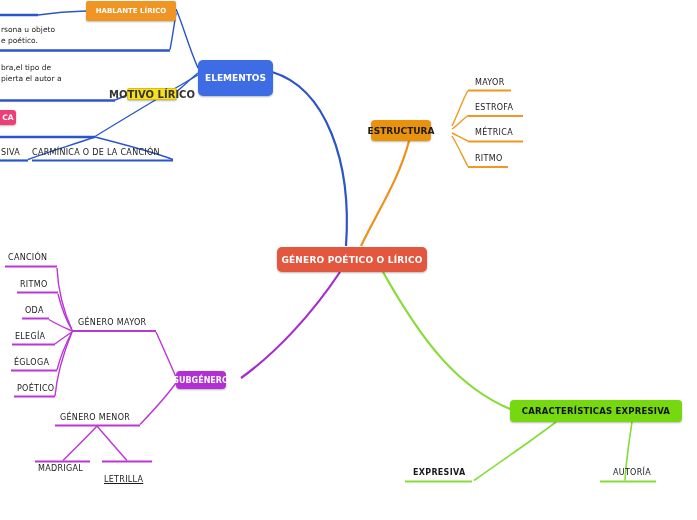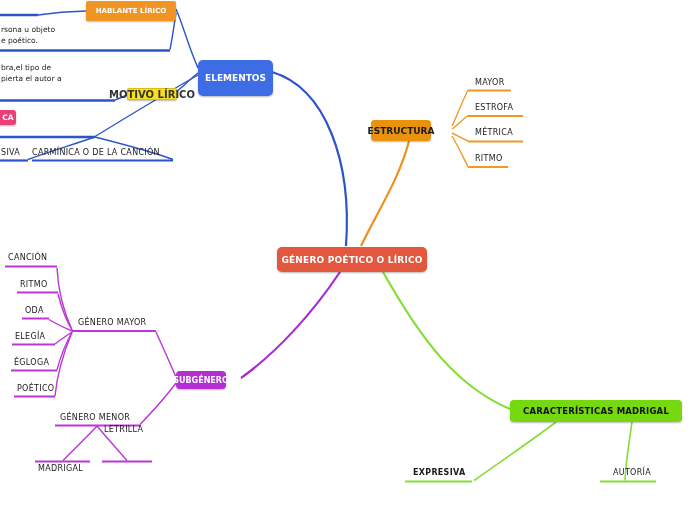--- a/index.html
+++ b/index.html
@@ -133,20 +133,20 @@
   <div class="mm-label" style="left:78px;top:318px;">GÉNERO MAYOR</div>
   <div class="mm-label" style="left:8px;top:253px;">CANCIÓN</div>
   <div class="mm-label" style="left:20px;top:280px;">RITMO</div>
   <div class="mm-label" style="left:25px;top:306px;text-align:right;">ODA</div>
   <div class="mm-label" style="left:15px;top:332px;">ELEGÍA</div>
   <div class="mm-label" style="left:14px;top:358px;">ÉGLOGA</div>
   <div class="mm-label" style="left:17px;top:384px;">POÉTICO</div>
 
   <div class="mm-label" style="left:60px;top:413px;">GÉNERO MENOR</div>
   <div class="mm-label" style="left:38px;top:464px;">MADRIGAL</div>
-  <div class="mm-label" style="left:104px;top:425px;">LETRILLA</div>
+  <div class="mm-label" style="left:104px;top:475px;text-decoration:underline;">LETRILLA</div>
 
-  <div class="mm-box caracteristicas-box" style="left:510px;top:400px;width:172px;height:22px;">CARACTERÍSTICAS MADRIGAL</div>
+  <div class="mm-box caracteristicas-box" style="left:510px;top:400px;width:172px;height:22px;">CARACTERÍSTICAS EXPRESIVA</div>
 
   <div class="mm-label" style="left:413px;top:468px;font-weight:bold;">EXPRESIVA</div>
   <div class="mm-label" style="left:597px;top:468px;margin-left:16px;">AUTORÍA</div>
 
 </div>
 
 </body></html>

